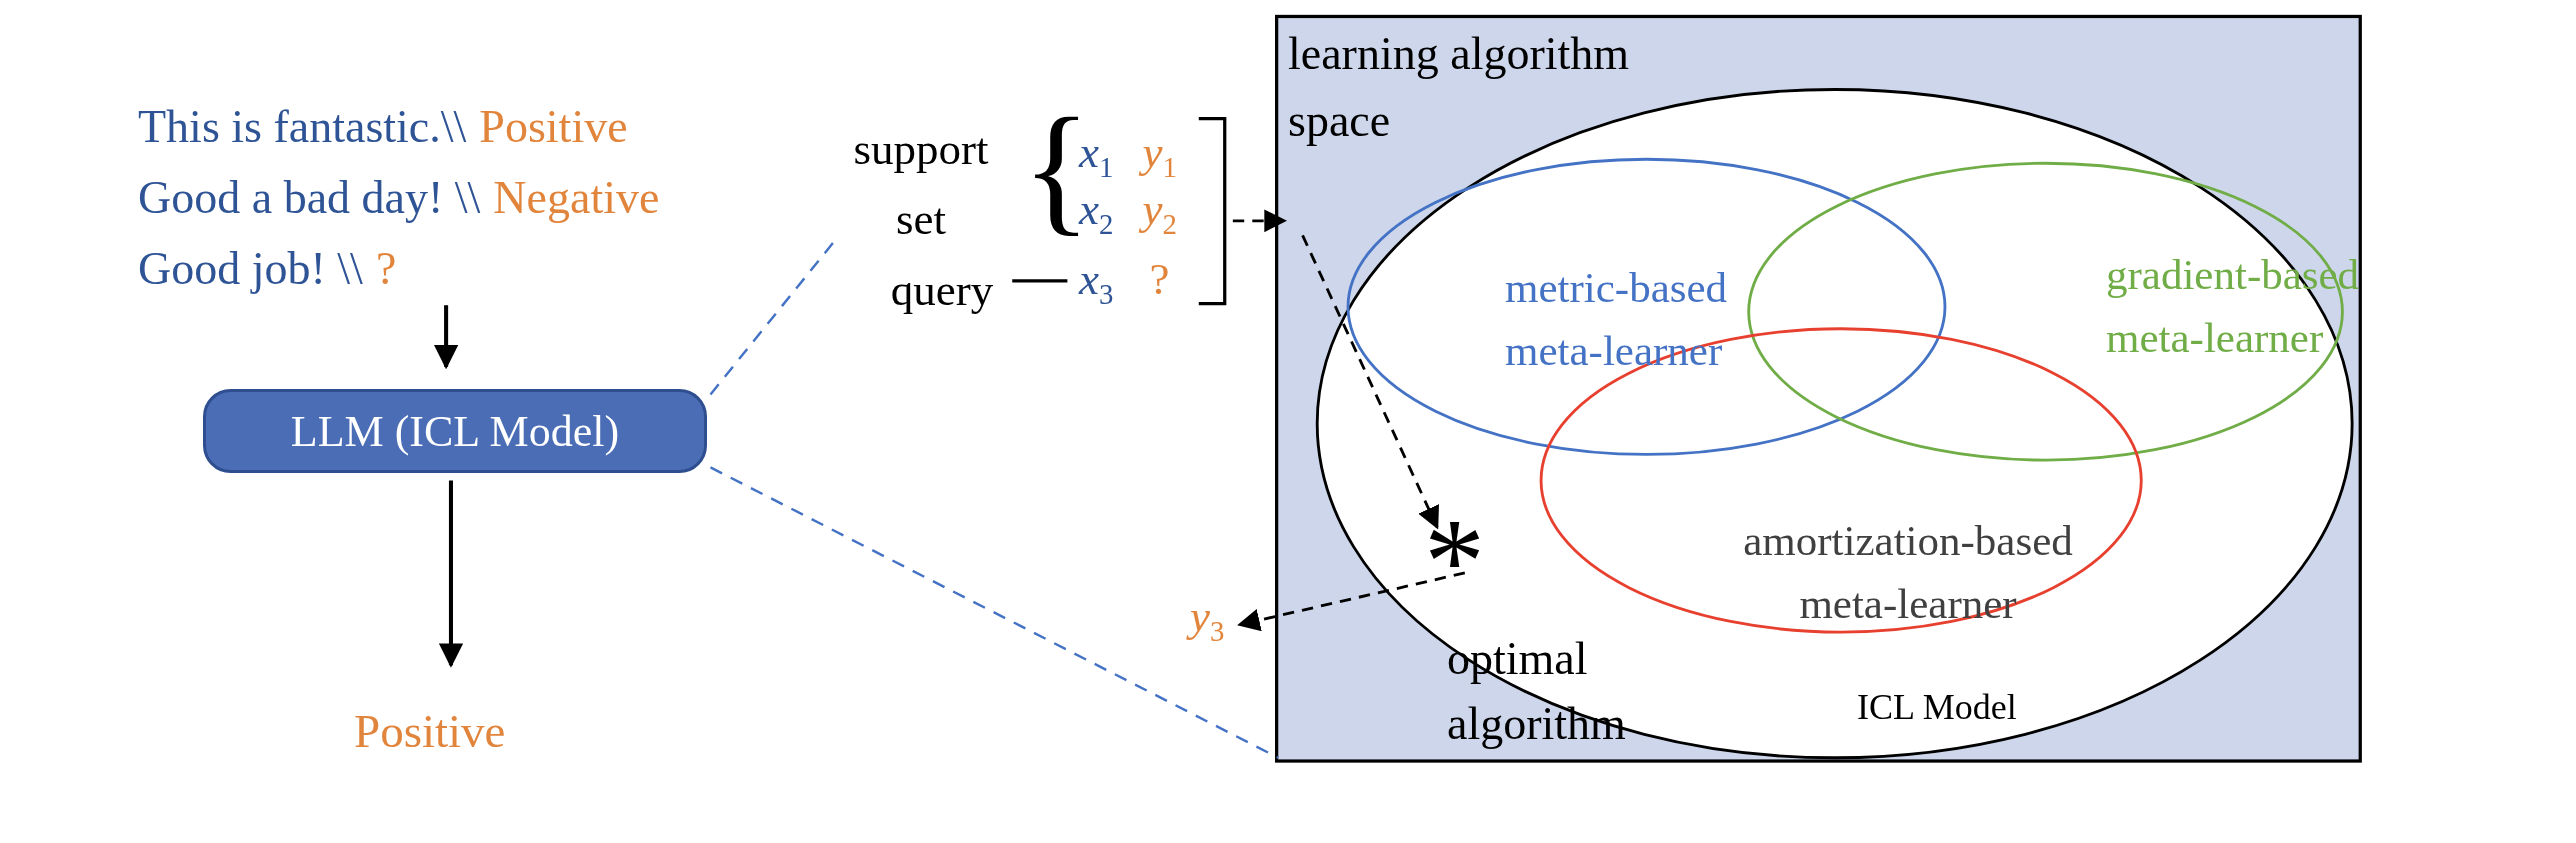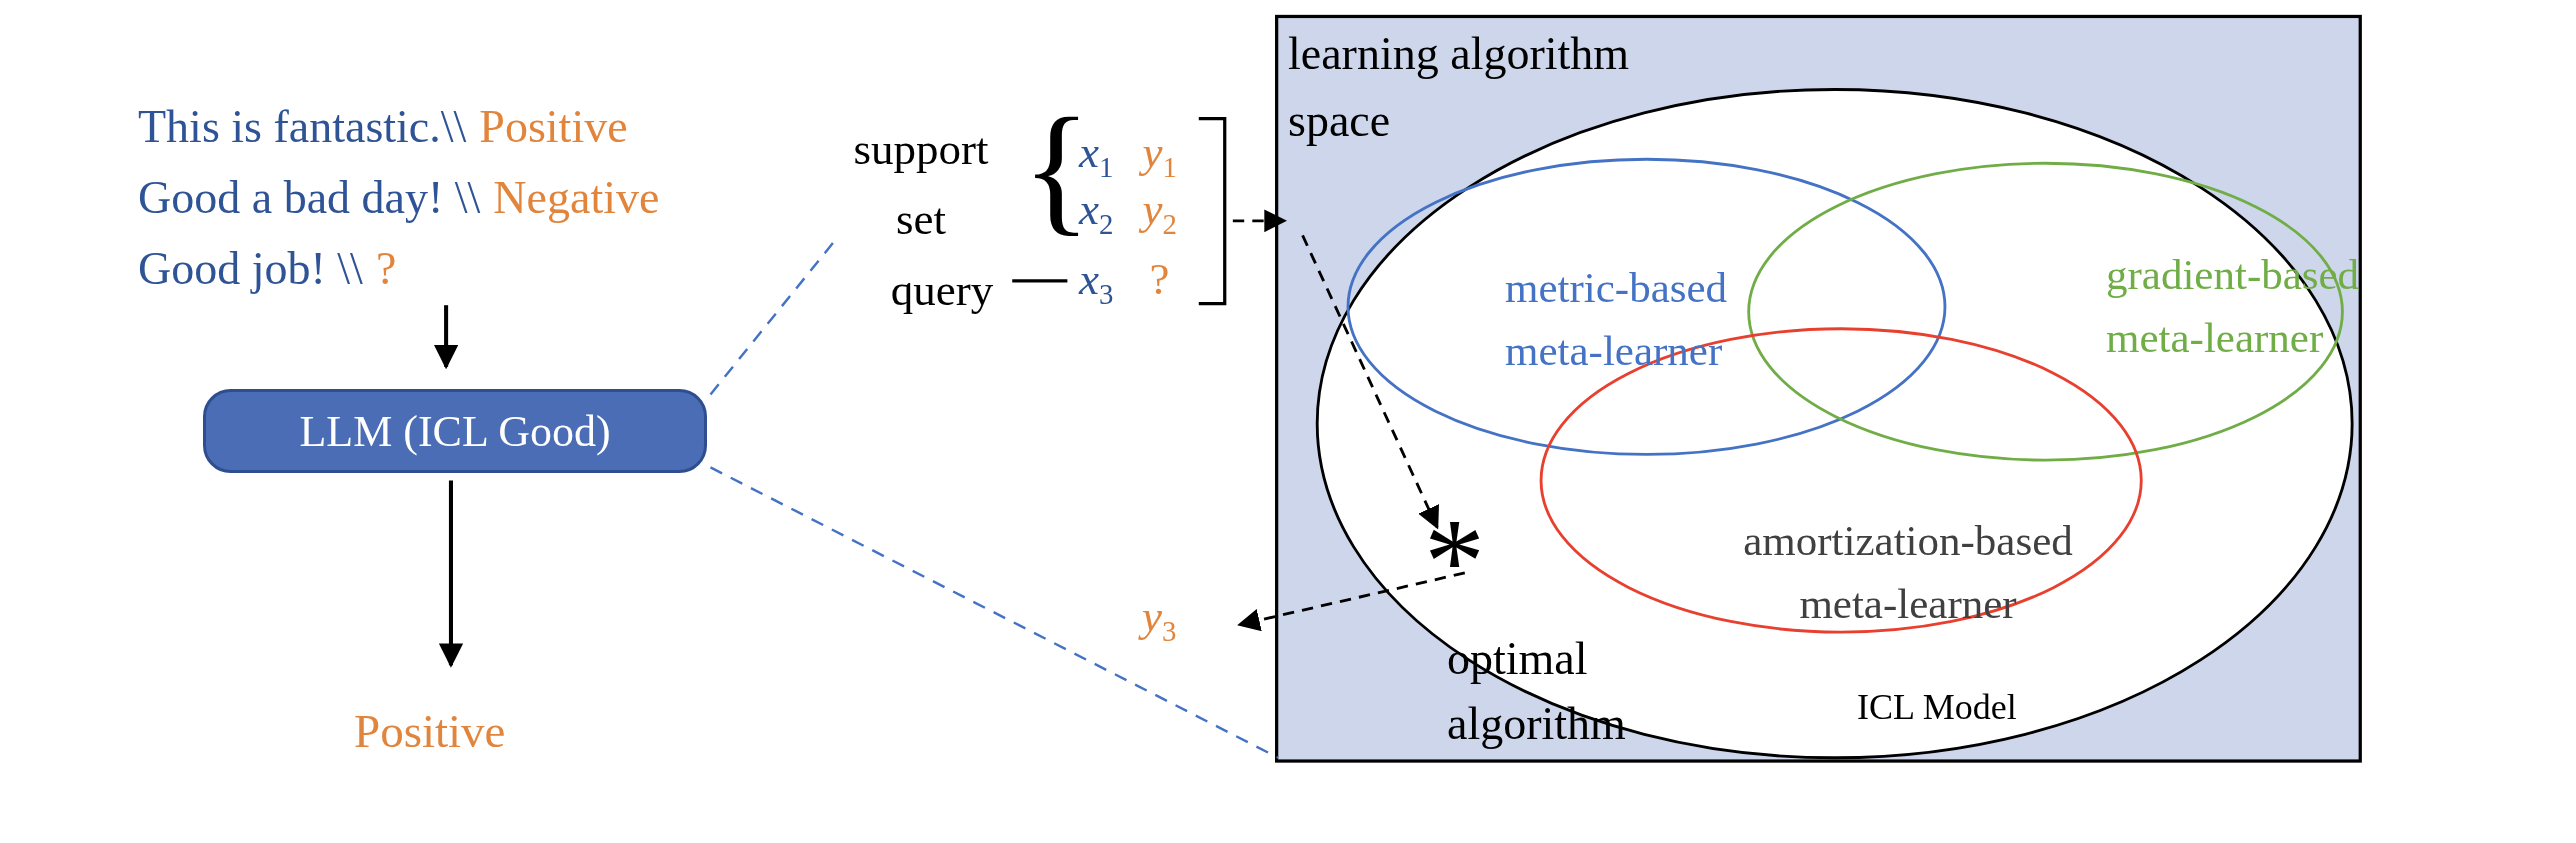--- a/index.html
+++ b/index.html
@@ -33,21 +33,21 @@
   .out { font-size: 47px; }
 
   .slabel { font-size: 45px; line-height: 70px; width: 214px; text-align: center; }
 
   .brace { font-size: 144px; line-height: 133px; }
 
   .pair { font-size: 45px; }
   .pair i, .mathit { font-style: italic; }
   .pair sub { font-size: 64%; }
   .mblue   { color: #2F5496; }
-  .morange { color: #E2853C; }
+  .morange { color: #E2853C; margin-left: 48px; }
   .gap  { margin-left: 29px; }
   .gap2 { margin-left: 36px; }
 
   .ptitle { font-size: 46px; line-height: 67px; }
 
   .elabel { font-size: 43px; line-height: 63px; }
   .metric   { color: #4472C4; }
   .gradient { color: #70AD47; }
   .amort    { color: #404040; text-align: center; width: 422px; }
 
@@ -91,21 +91,21 @@
     <line x1="876" y1="486" x2="1028" y2="298" stroke="#4472C4" stroke-width="3" stroke-dasharray="16 12"></line>
     <line x1="876" y1="576" x2="1576" y2="934" stroke="#4472C4" stroke-width="3" stroke-dasharray="16 12"></line>
   </svg>
 
   <div class="abs" style="left:138px; top:91px;">
     <div class="pline"><span class="blue">This is fantastic.\\</span><span class="orange sep">Positive</span></div>
     <div class="pline"><span class="blue">Good a bad day! \\</span><span class="orange sep">Negative</span></div>
     <div class="pline"><span class="blue">Good job! \\</span><span class="orange sep">?</span></div>
   </div>
 
-  <div class="abs llm-btn" style="left:203px; top:389px; width:498px; height:78px;">LLM (ICL Good)</div>
+  <div class="abs llm-btn" style="left:203px; top:389px; width:498px; height:78px;">LLM (ICL Model)</div>
 
   <div class="abs orange out" style="left:354px; top:704px;">Positive</div>
 
   <div class="abs slabel" style="left:814px; top:114px;">
     <div>support</div>
     <div>set</div>
   </div>
   <div class="abs slabel" style="left:835px; top:255px;">query</div>
 
   <div class="abs brace" style="left:1022px; top:102px;">{</div>

